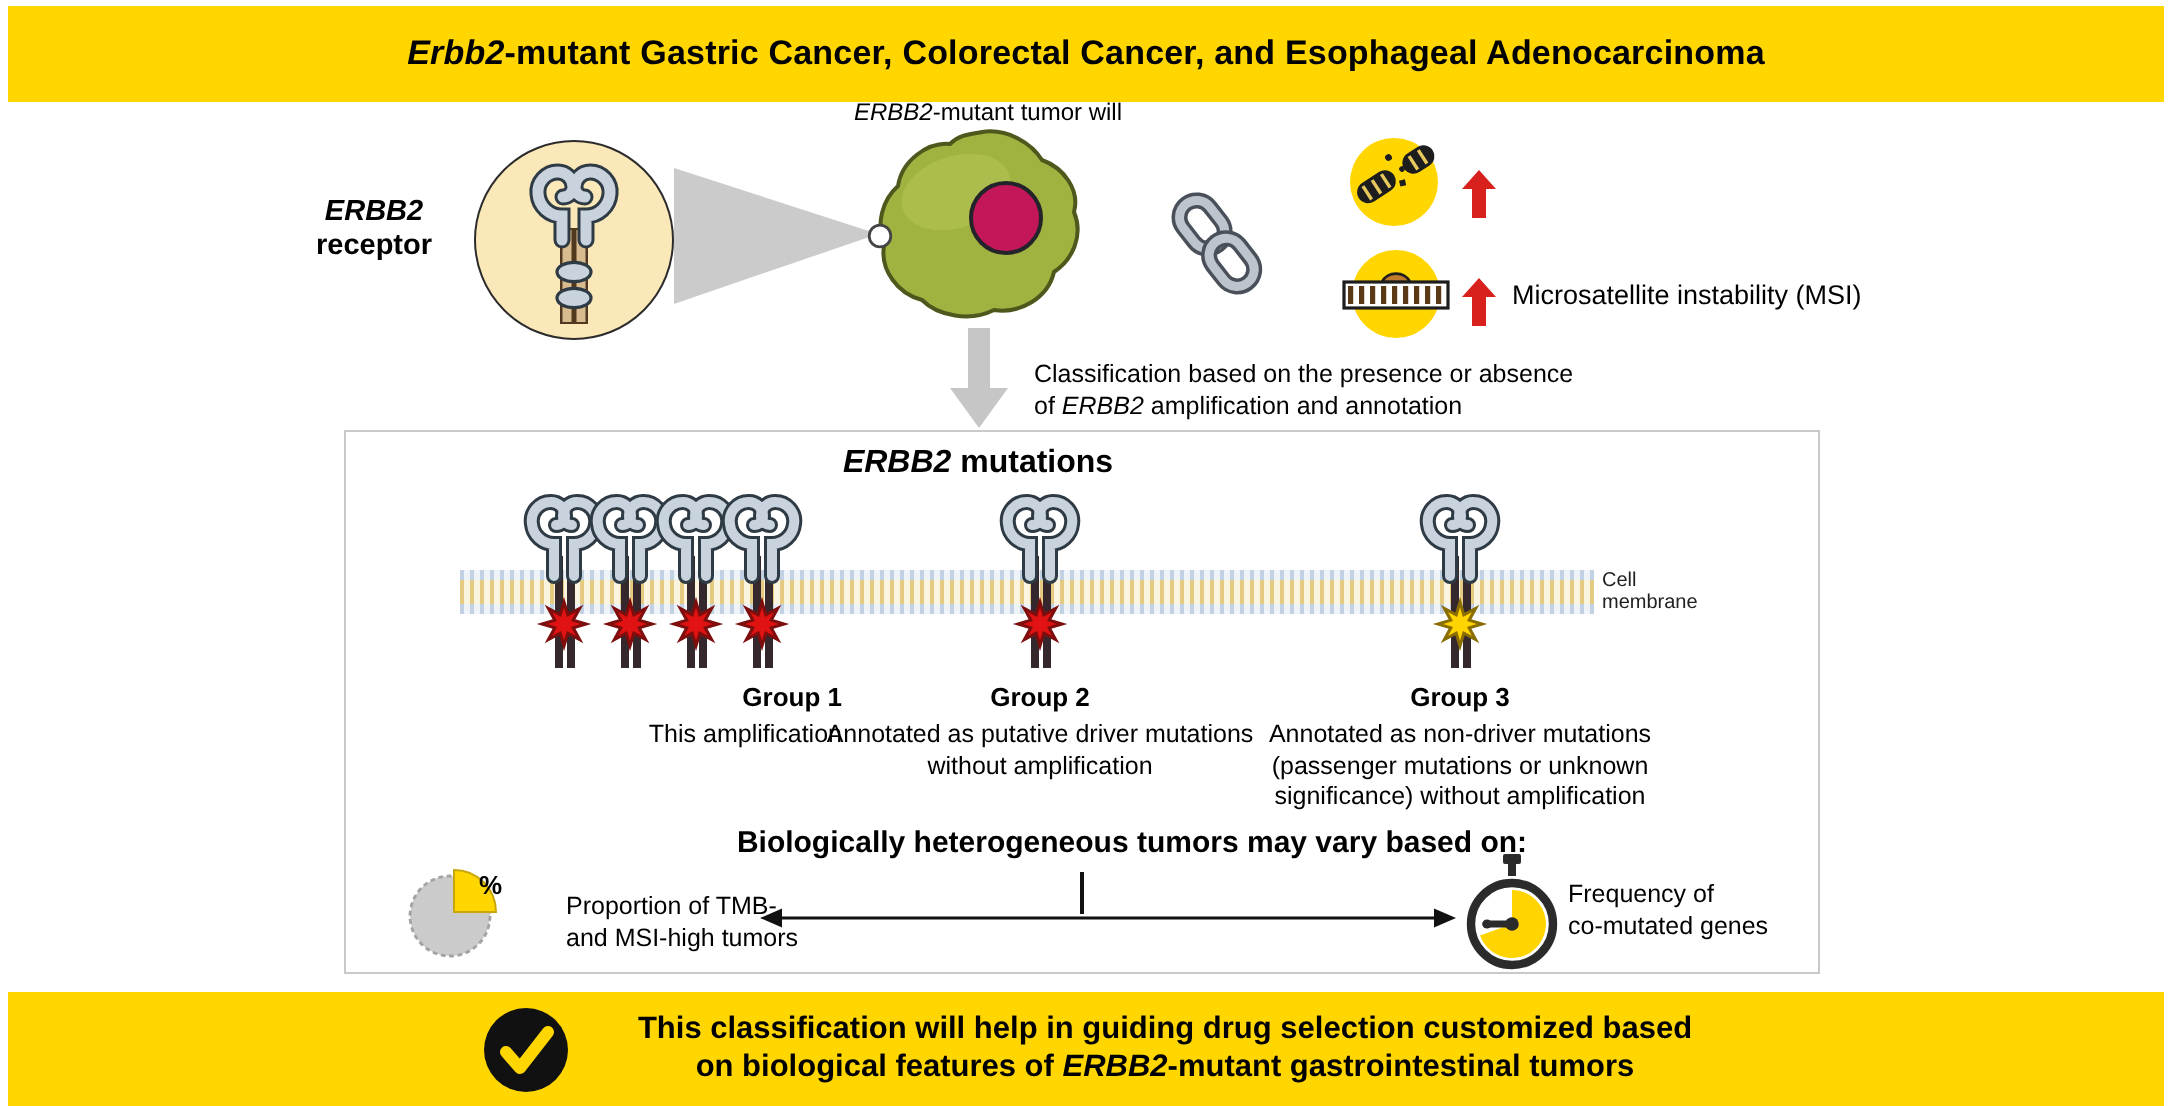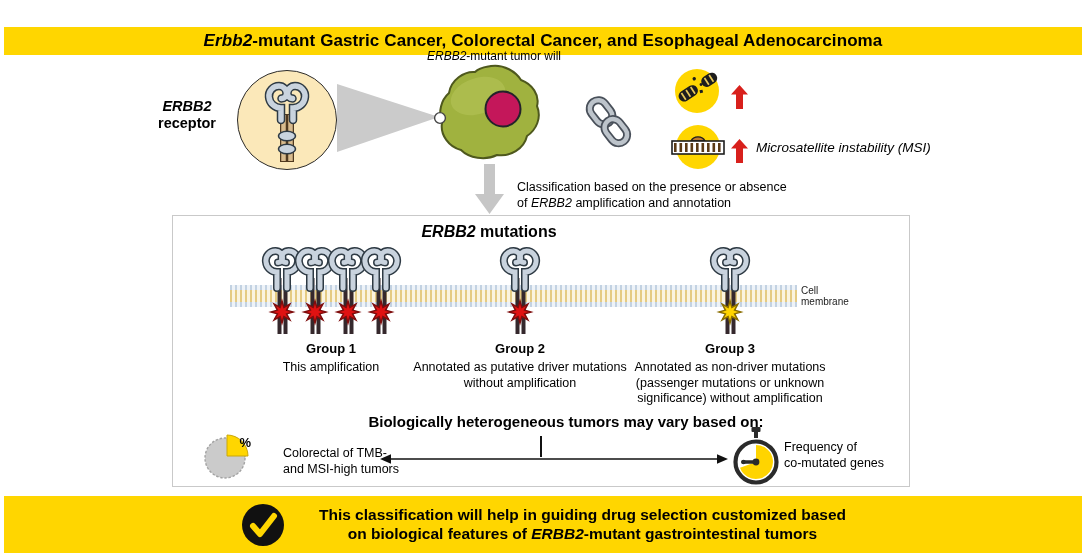--- a/index.html
+++ b/index.html
@@ -1,37 +1,37 @@
 <!DOCTYPE html>
 <html style="--banner-yellow: #FFD600; --accent-red: #D8201C; --star-red: #E01212; --star-yellow: #FFD400; --cell-green: #A0B23F; --nucleus-pink: #C4175A; --receptor-bg: #FBE8B9; --membrane-tan: #E5CB82; --icon-gray: #C6C6C6;"><head>
 <meta charset="utf-8">
 <style>
   html,body{margin:0;padding:0;background:#fff;}
   .stage{position:relative;width:1086px;height:553px;background:#fff;overflow:hidden;
          font-family:"Liberation Sans",sans-serif;color:#000;}
   .abs{position:absolute;}
   .banner{background:var(--banner-yellow,#FFD600);}
   
-  .top-banner{left:4px;right:4px;top:3px;height:28px;display:flex;align-items:center;justify-content:center;margin-top:24px;}
+  .top-banner{left:4px;right:4px;top:3px;height:48px;display:flex;align-items:center;justify-content:center;}
   .top-banner .t{font-size:17px;font-weight:bold;letter-spacing:.1px;}
   
   .receptor-label{left:144px;top:98px;width:86px;text-align:center;font-size:14.5px;font-weight:bold;line-height:17px;}
   .receptor-circle{left:237px;top:70px;width:100px;height:100px;border-radius:50%;
                    background:var(--receptor-bg,#FBE8B9);border:1.4px solid #2b2b2b;box-sizing:border-box;}
   .cone-svg{left:335px;top:78px;}
   .cell-svg{left:436px;top:62px;}
   .dot-svg{left:432px;top:110px;}
   .cell-label{left:413px;top:49px;width:162px;text-align:center;font-size:12px;}
   .chain-svg{left:584px;top:94px;}
   .tmb-svg{left:672px;top:63px;}
   .msi-svg{left:670px;top:122px;}
   .up-arrow-tmb{left:731px;top:85px;}
   .up-arrow-msi{left:731px;top:139px;}
   .tmb-label{left:756px;top:83px;font-size:13.5px;line-height:22px;}
-  .msi-label{left:756px;top:137px;font-size:13.5px;line-height:22px;font-style:italic;}
+  .msi-label{left:756px;top:137px;font-size:13.5px;line-height:22px;}
   .down-arrow-svg{left:474px;top:164px;}
   .classification{left:517px;top:180px;font-size:12.5px;line-height:15.5px;}
   
   .mutations-box{left:172px;top:215px;width:738px;height:272px;border:1.5px solid #C9C9C9;box-sizing:border-box;background:#fff;}
   .box-title{left:172px;top:223px;width:634px;text-align:center;font-size:16px;font-weight:bold;}
   .membrane{left:230px;top:285px;width:567px;height:22px;
     background-image:
       repeating-linear-gradient(90deg,#C3D2E2 0 2px,#EEF3F8 2px 5px),
       repeating-linear-gradient(90deg,#C3D2E2 0 2px,#EEF3F8 2px 5px),
       repeating-linear-gradient(90deg,var(--membrane-tan,#E5CB82) 0 2px,#FBF4DF 2px 5px);
@@ -39,21 +39,21 @@
     background-position:0 0,0 17px,0 5px;
     background-repeat:no-repeat;}
   .membrane-label{left:801px;top:285px;font-size:10px;line-height:11px;color:#222;}
   .receptor{position:absolute;top:242px;width:44px;height:96px;
             --star-color:var(--star-red,#E01212);--star-stroke:#7e0d0d;}
   .receptor.yellow-star{--star-color:var(--star-yellow,#FFD400);--star-stroke:#8a6d00;}
   .r1a{left:260px}.r1b{left:293px}.r1c{left:326px}.r1d{left:359px}.r2{left:498px}.r3{left:708px}
   .group{position:absolute;top:341px;text-align:center;}
   .group .gname{font-size:13px;font-weight:bold;margin-bottom:4px;}
   .group .gdesc{font-size:12.5px;line-height:15.5px;}
-  .g1{left:241px;width:180px;}
+  .g1{left:241px;width:180px;text-align:right;}
   .g2{left:410px;width:220px;}
   .g3{left:612px;width:236px;}
   .het-title{left:172px;top:413px;width:788px;text-align:center;font-size:15px;font-weight:bold;}
   .vtick{left:540px;top:436px;width:1.5px;height:21px;background:#111;}
   .range-svg{left:380px;top:451px;}
   .pie-wrap{left:204px;top:432px;width:52px;height:50px;}
   .pie-percent{position:absolute;right:5px;top:3px;font-size:13px;font-weight:bold;}
   .pie-label{left:283px;top:446px;font-size:12.5px;line-height:15.5px;}
   .watch-svg{left:733px;top:426px;}
   .watch-label{left:784px;top:440px;font-size:12.5px;line-height:15.5px;}
@@ -235,21 +235,21 @@
   </svg>
 
   <div class="abs pie-wrap">
     <svg width="52" height="50">
       <circle cx="21" cy="26" r="20" fill="#CBCBCB" stroke="#A2A2A2" stroke-width="1.4" stroke-dasharray="2.4 1.8"></circle>
       <path d="M23,24 L23,3 A21,21 0 0 1 44,24 Z" style="fill:var(--banner-yellow,#FFD600)" stroke="#C9A70B" stroke-width="1"></path>
     </svg>
     <span class="pie-percent">%</span>
   </div>
   <div class="abs pie-label">
-    <div>Colorectal of TMB-</div>
+    <div>Proportion of TMB-</div>
     <div>and MSI-high tumors</div>
   </div>
 
   <svg class="abs watch-svg" width="48" height="62">
     <rect x="18.5" y="1" width="9" height="5" rx="1" fill="#2b2b2b"></rect>
     <rect x="21" y="6" width="4" height="6" fill="#2b2b2b"></rect>
     <circle cx="23" cy="36" r="20.5" fill="#fff" stroke="#2b2b2b" stroke-width="4.2"></circle>
     <path d="M23,36 L23,19 A17,17 0 1 1 7.0,41.8 Z" style="fill:var(--star-yellow,#FFD400)"></path>
     <line x1="23" y1="36" x2="10" y2="36" stroke="#2b2b2b" stroke-width="3.6" stroke-linecap="round"></line>
     <circle cx="23" cy="36" r="3.4" fill="#2b2b2b"></circle>

